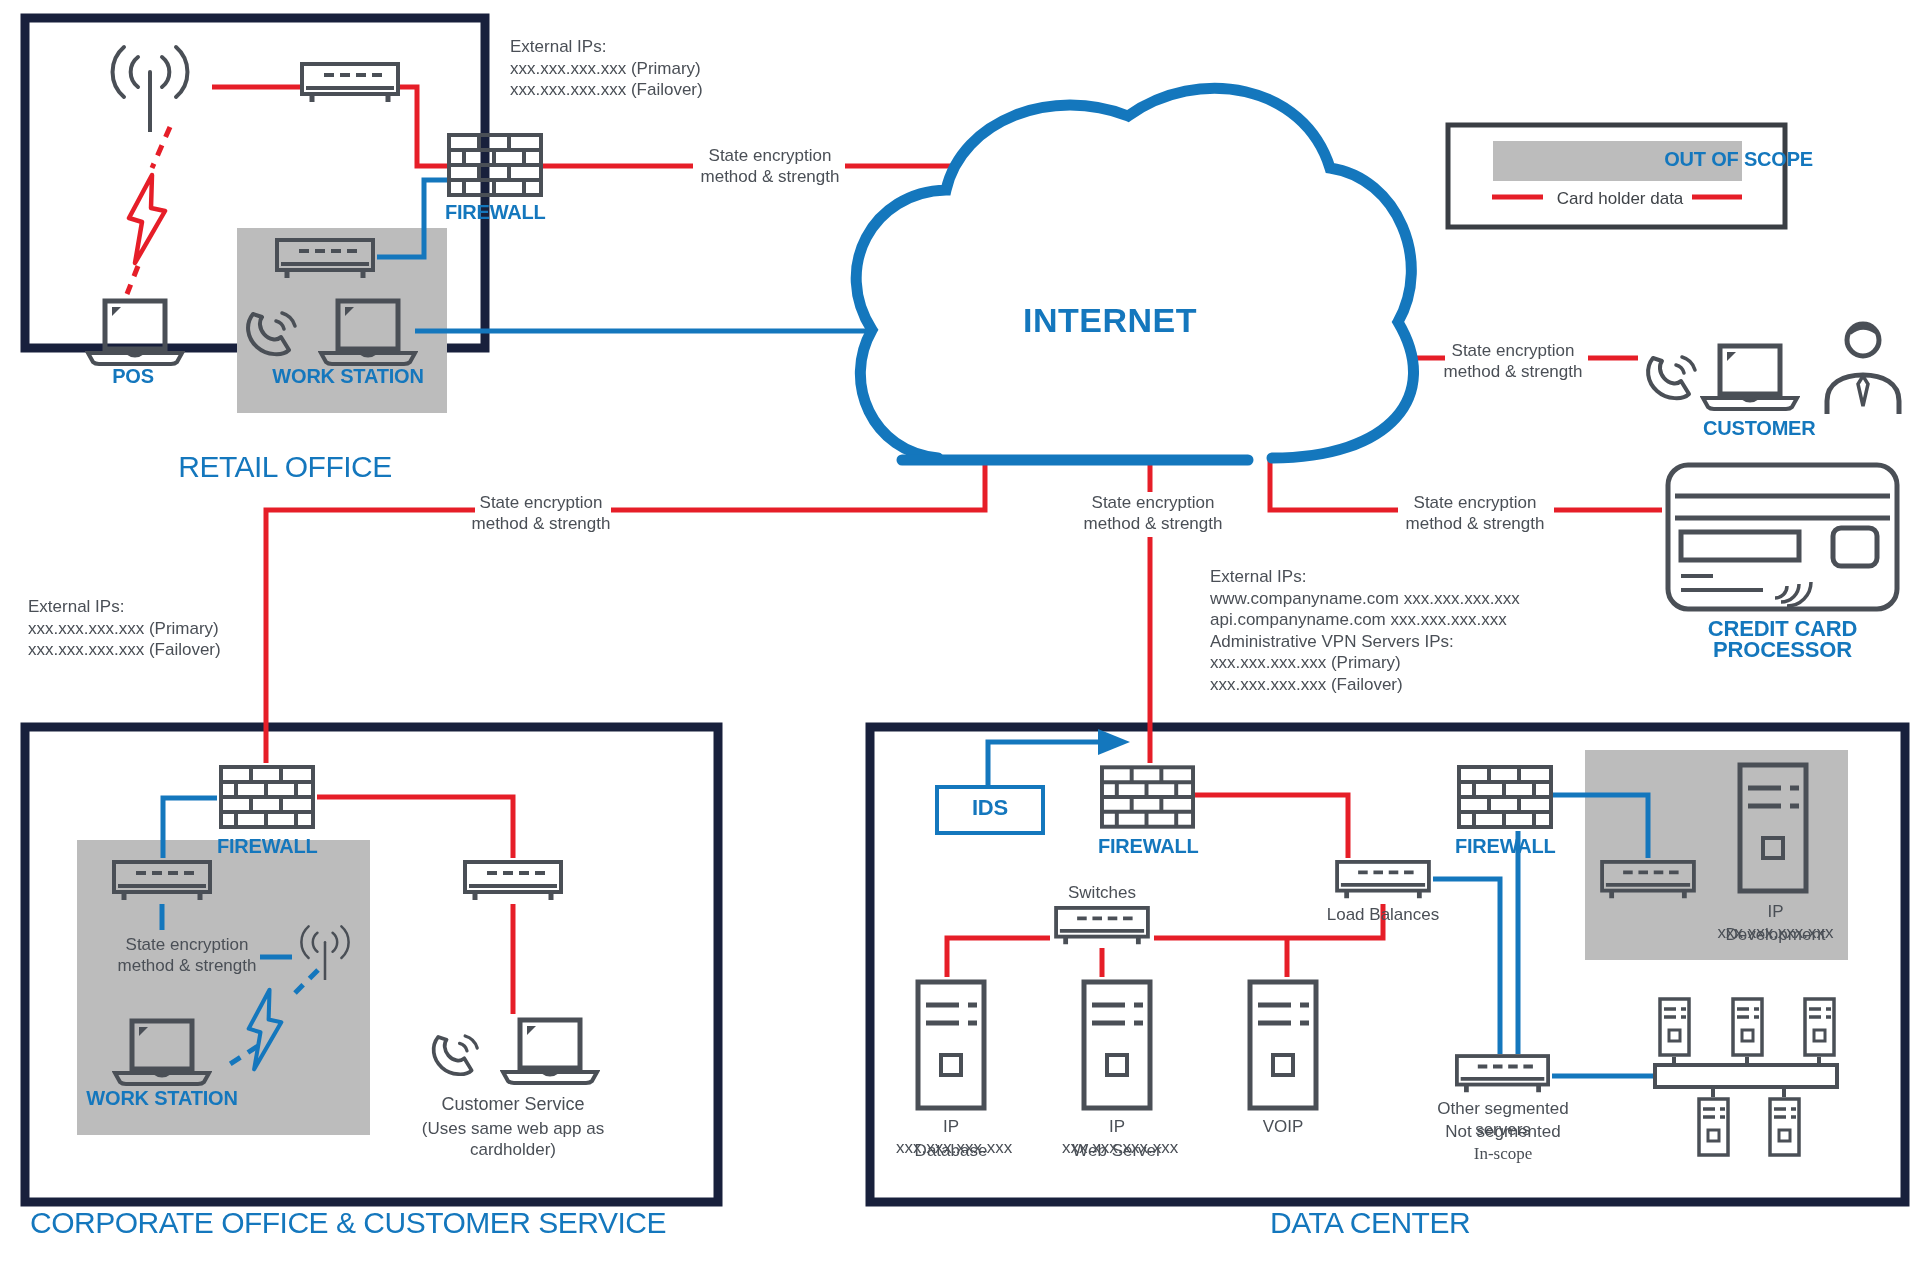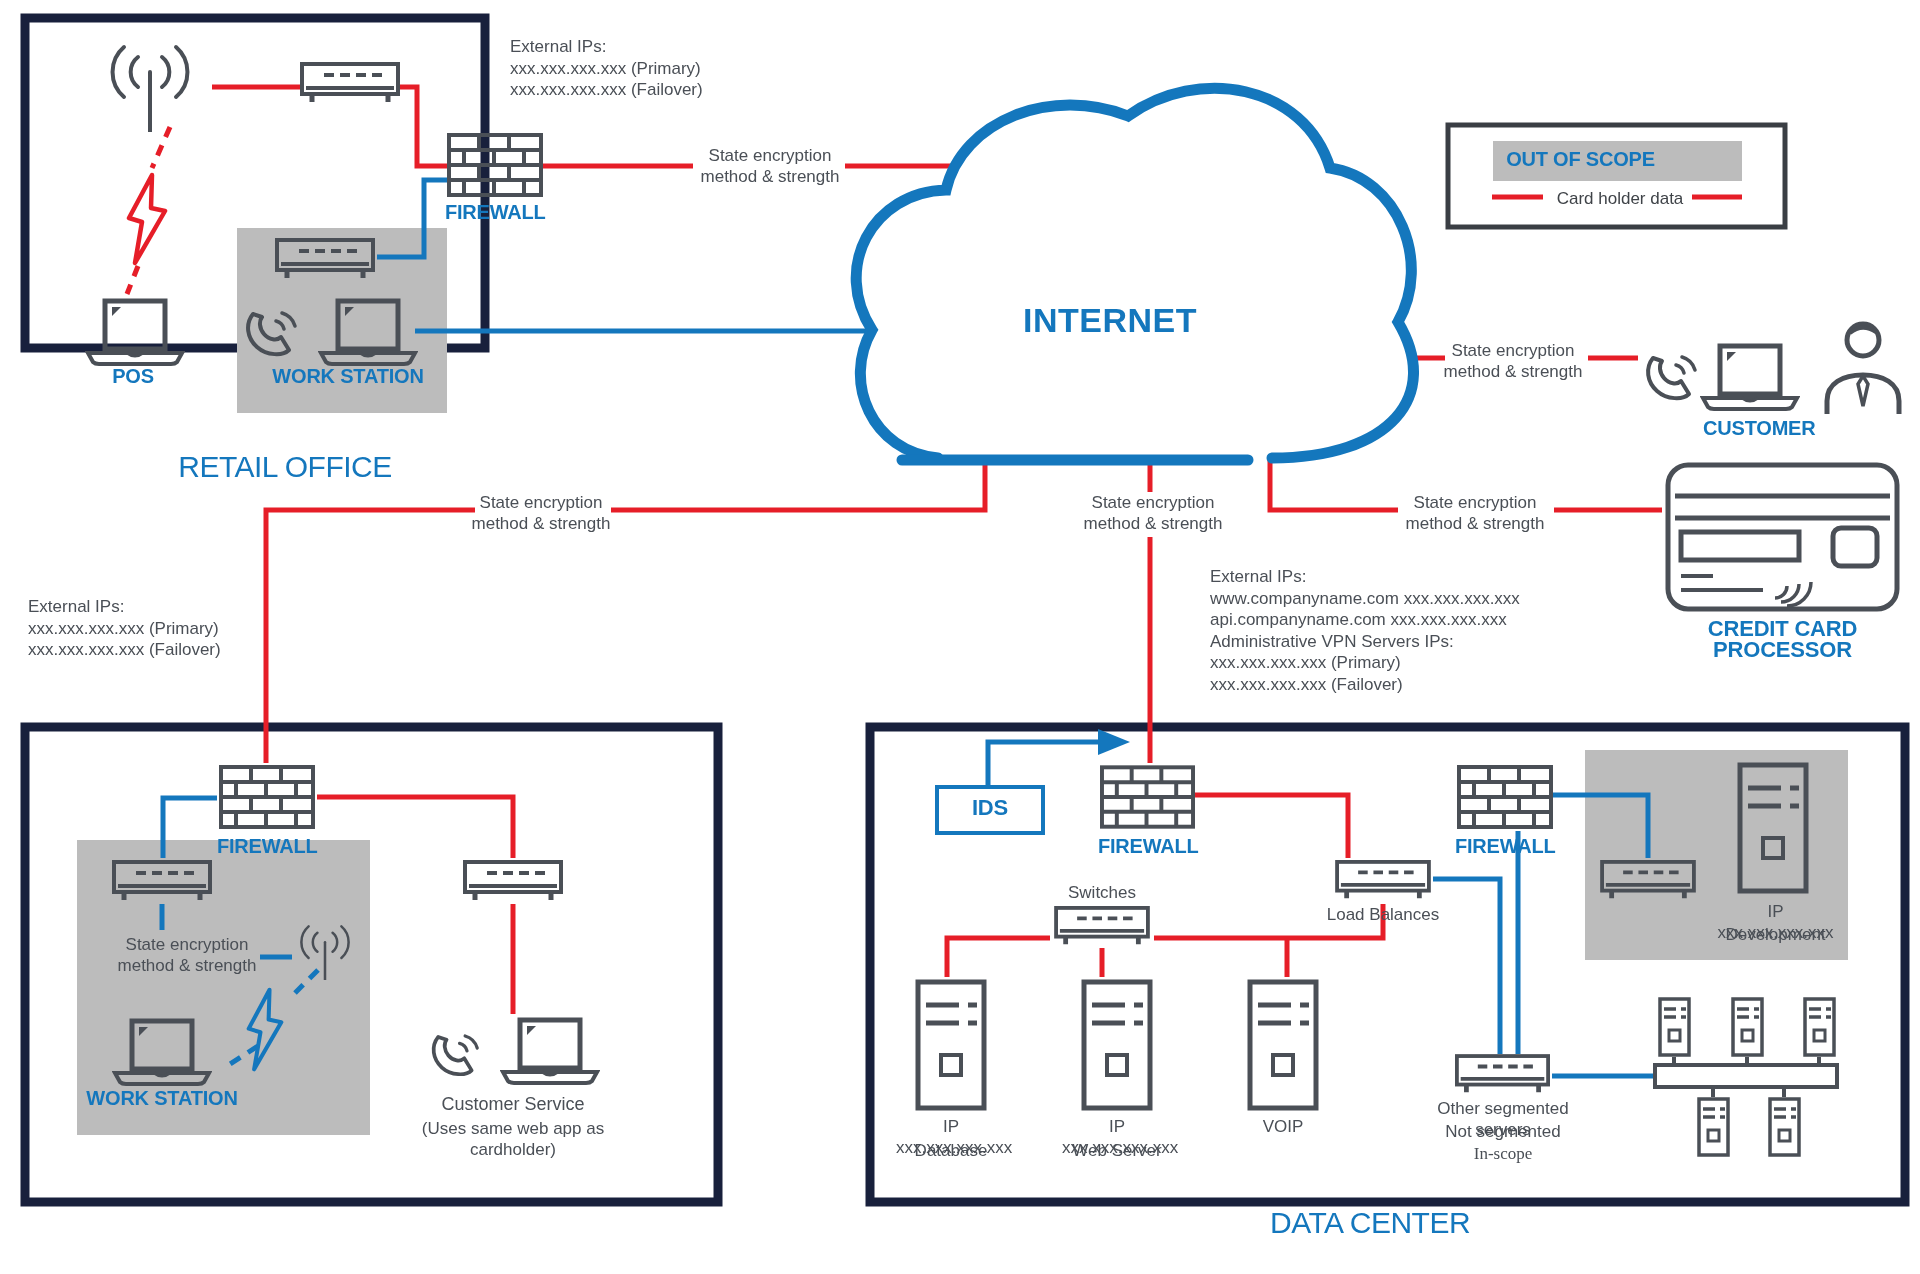--- a/index.html
+++ b/index.html
@@ -214,21 +214,21 @@
 
 <div class="ips" style="left:510px;top:36px;">
   <div>External IPs:</div>
   <div>xxx.xxx.xxx.xxx (Primary)</div>
   <div>xxx.xxx.xxx.xxx (Failover)</div>
 </div>
 
 <div class="lbl" style="left:695px;top:145px;width:150px;">State encryption method &amp; strength</div>
 <div class="lbl blue big" style="left:1010px;top:310px;width:200px;">INTERNET</div>
 
-<div class="lbl blue" style="left:1456px;top:149px;width:249px;">OUT OF SCOPE</div>
+<div class="lbl blue" style="left:1564px;top:149px;width:249px;text-align:right;">OUT OF SCOPE</div>
 <div class="lbl dark" style="left:1550px;top:188px;width:140px;">Card holder data</div>
 
 <div class="lbl" style="left:1438px;top:340px;width:150px;">State encryption method &amp; strength</div>
 <div class="lbl blue" style="left:1703px;top:418px;width:110px;">CUSTOMER</div>
 <div class="lbl blue" style="left:1650px;top:618px;width:265px;font-size:22px;">CREDIT CARD PROCESSOR</div>
 
 <div class="lbl" style="left:466px;top:492px;width:150px;">State encryption method &amp; strength</div>
 <div class="lbl" style="left:1078px;top:492px;width:150px;">State encryption method &amp; strength</div>
 <div class="lbl" style="left:1400px;top:492px;width:150px;">State encryption method &amp; strength</div>
 
@@ -240,20 +240,21 @@
   <div>xxx.xxx.xxx.xxx (Primary)</div>
   <div>xxx.xxx.xxx.xxx (Failover)</div>
 </div>
 
 <div class="ips" style="left:28px;top:596px;">
   <div>External IPs:</div>
   <div>xxx.xxx.xxx.xxx (Primary)</div>
   <div>xxx.xxx.xxx.xxx (Failover)</div>
 </div>
 
+<div class="lbl title" style="left:30px;top:1212px;">CORPORATE OFFICE &amp; CUSTOMER SERVICE</div>
 <div class="lbl blue" style="left:217px;top:836px;width:100px;">FIREWALL</div>
 <div class="lbl" style="left:108px;top:934px;width:158px;">State encryption method &amp; strength</div>
 <div class="lbl blue" style="left:82px;top:1088px;width:160px;">WORK STATION</div>
 <div class="lbl" style="left:428px;top:1094px;width:170px;font-size:18px;">Customer Service</div>
 <div class="lbl" style="left:378px;top:1118px;width:270px;">(Uses same web app as cardholder)</div>
 
 <div class="lbl title" style="left:1270px;top:1212px;text-align:right;">DATA CENTER</div>
 <div class="lbl blue" style="left:937px;top:797px;width:106px;font-size:22px;">IDS</div>
 <div class="lbl blue" style="left:1098px;top:836px;width:100px;">FIREWALL</div>
 <div class="lbl" style="left:1052px;top:882px;width:100px;">Switches</div>

